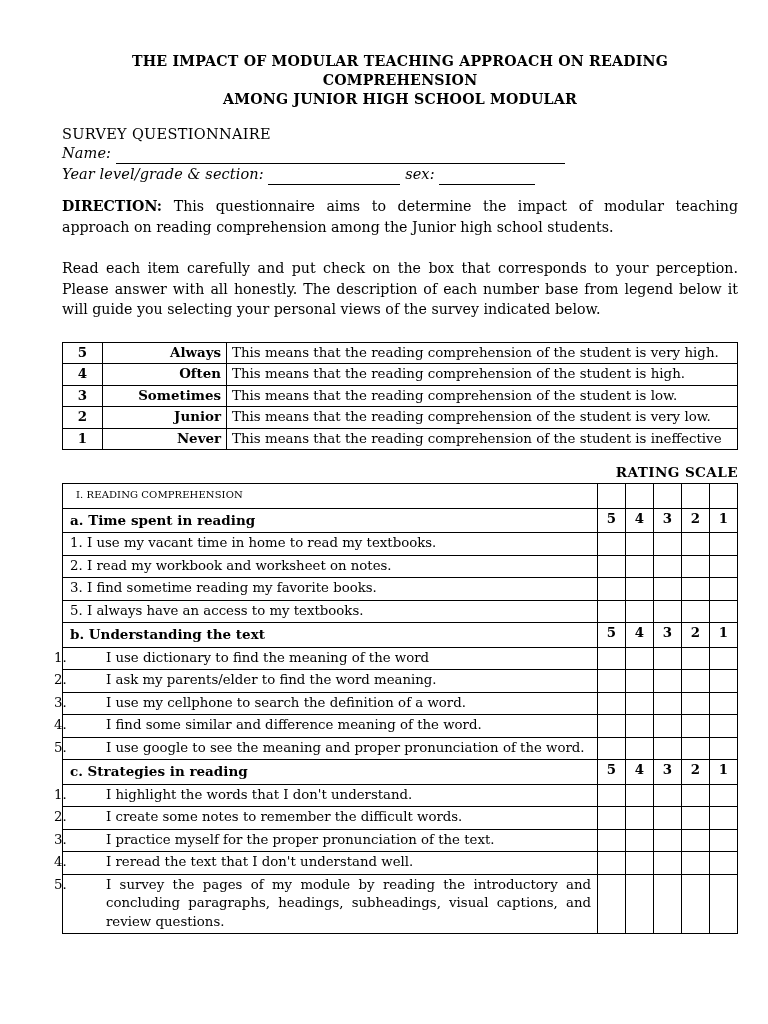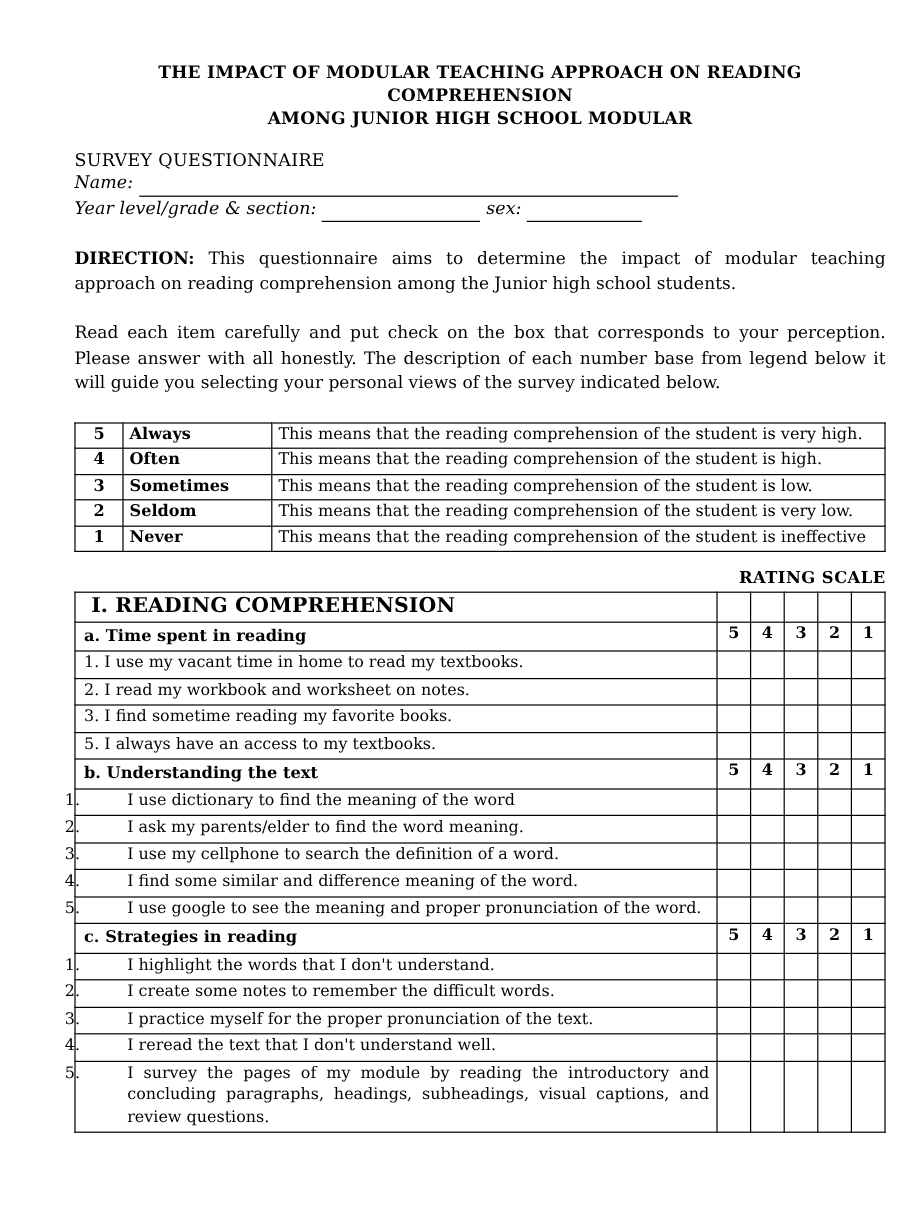--- a/index.html
+++ b/index.html
@@ -70,21 +70,21 @@
   .rule-sex   { width: 96px; }
 
   
   .para {
     font-family: "DejaVu Serif", serif;
     font-size: 14.2px;
     line-height: 20.5px;
     text-align: justify;
     margin: 0;
   }
-  .para.direction { margin-top: 21px; }
+  .para.direction { margin-top: 11px; }
   .para.readeach  { margin-top: 21px; }
   .para b { font-weight: bold; }
 
   
   table.legend {
     border-collapse: collapse;
     width: 676px;
     margin-top: 22px;
     table-layout: fixed;
   }
@@ -100,20 +100,21 @@
     width: 29px;
     font-weight: bold;
     text-align: center;
     padding-left: 2px;
     padding-right: 2px;
   }
   td.lg-word {
     width: 113px;
     font-weight: bold;
     padding-left: 8px;
+    text-align: right;
   }
   td.lg-desc {
     text-align: justify;
     padding-left: 7px;
     padding-right: 6px;
   }
 
   
   .rating-caption {
     text-align: right;
@@ -142,22 +143,22 @@
     padding: 1px 6px 2px 7px;
   }
   td.rate {
     width: 27px;
     text-align: center;
     font-weight: bold;
     font-size: 13.5px;
     padding: 1px 0 2px 0;
   }
   tr.sec-title td.q-cell {
-    font-weight: bold;
-    font-size: 17px;
+    font-weight: normal;
+    font-size: 10px;
     letter-spacing: 0.1px;
     padding-top: 2px;
     padding-bottom: 3px;
     padding-left: 13px;
   }
   tr.sub-title td.q-cell {
     font-weight: bold;
     font-size: 13.5px;
     padding-top: 2px;
     padding-bottom: 3px;
@@ -221,21 +222,21 @@
           <td class="lg-word">Often</td>
           <td class="lg-desc">This means that the reading comprehension of the student is high.</td>
         </tr>
         <tr>
           <td class="lg-num">3</td>
           <td class="lg-word">Sometimes</td>
           <td class="lg-desc">This means that the reading comprehension of the student is low.</td>
         </tr>
         <tr>
           <td class="lg-num">2</td>
-          <td class="lg-word">Seldom</td>
+          <td class="lg-word">Junior</td>
           <td class="lg-desc">This means that the reading comprehension of the student is very low.</td>
         </tr>
         <tr>
           <td class="lg-num">1</td>
           <td class="lg-word">Never</td>
           <td class="lg-desc">This means that the reading comprehension of the student is ineffective</td>
         </tr>
       </tbody>
     </table>
 

